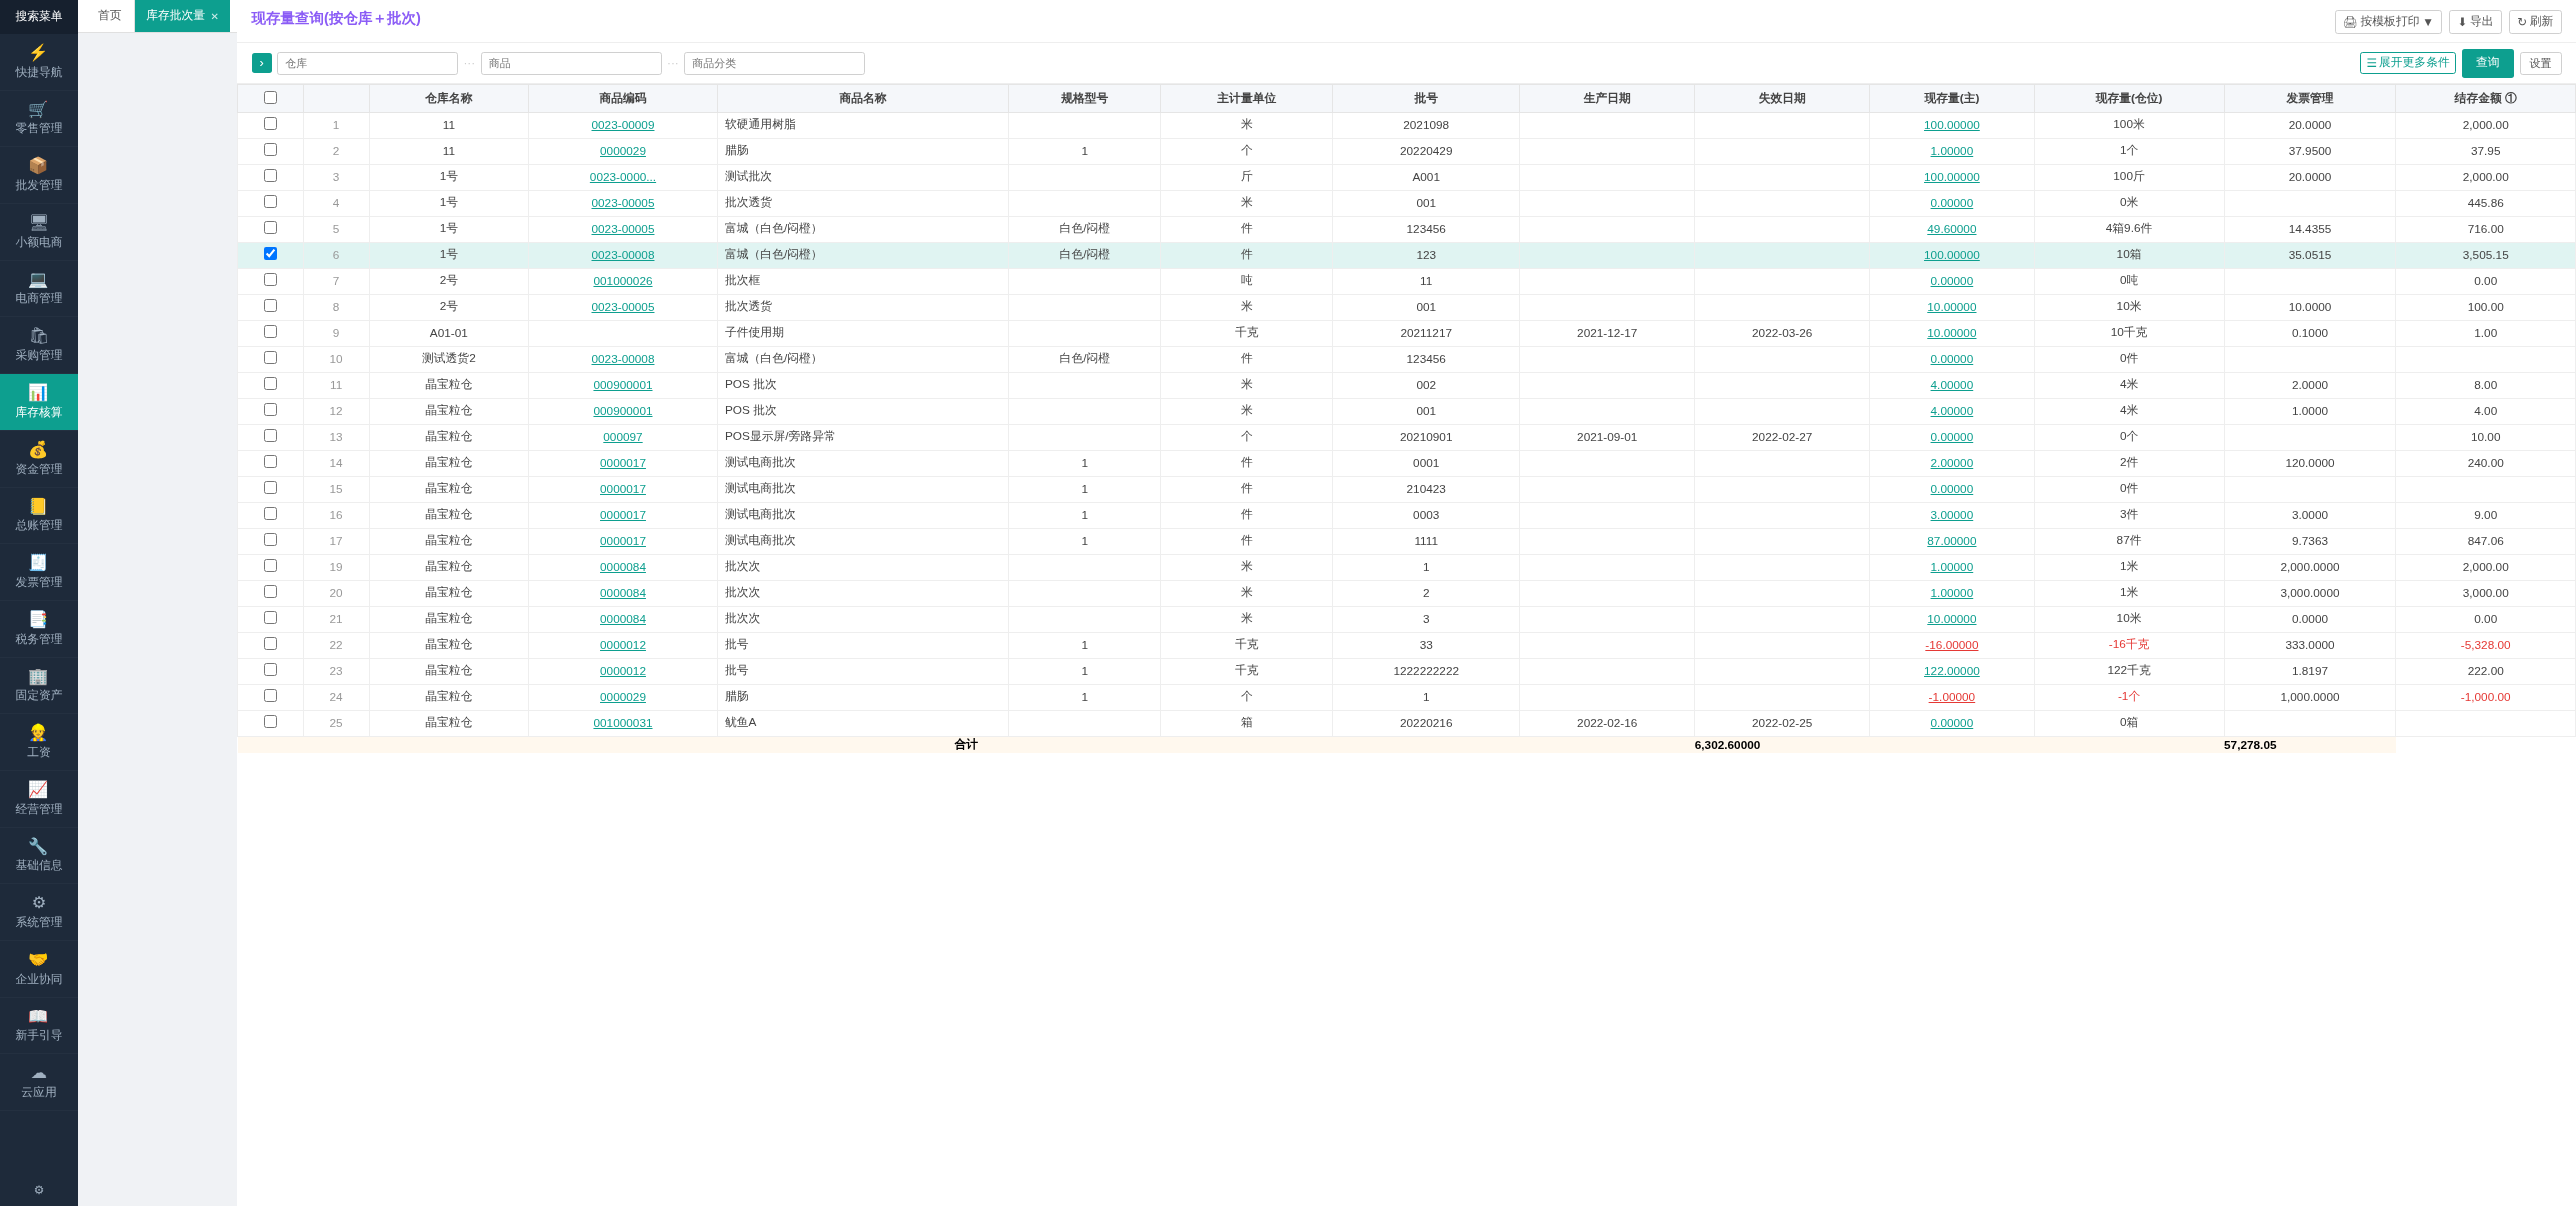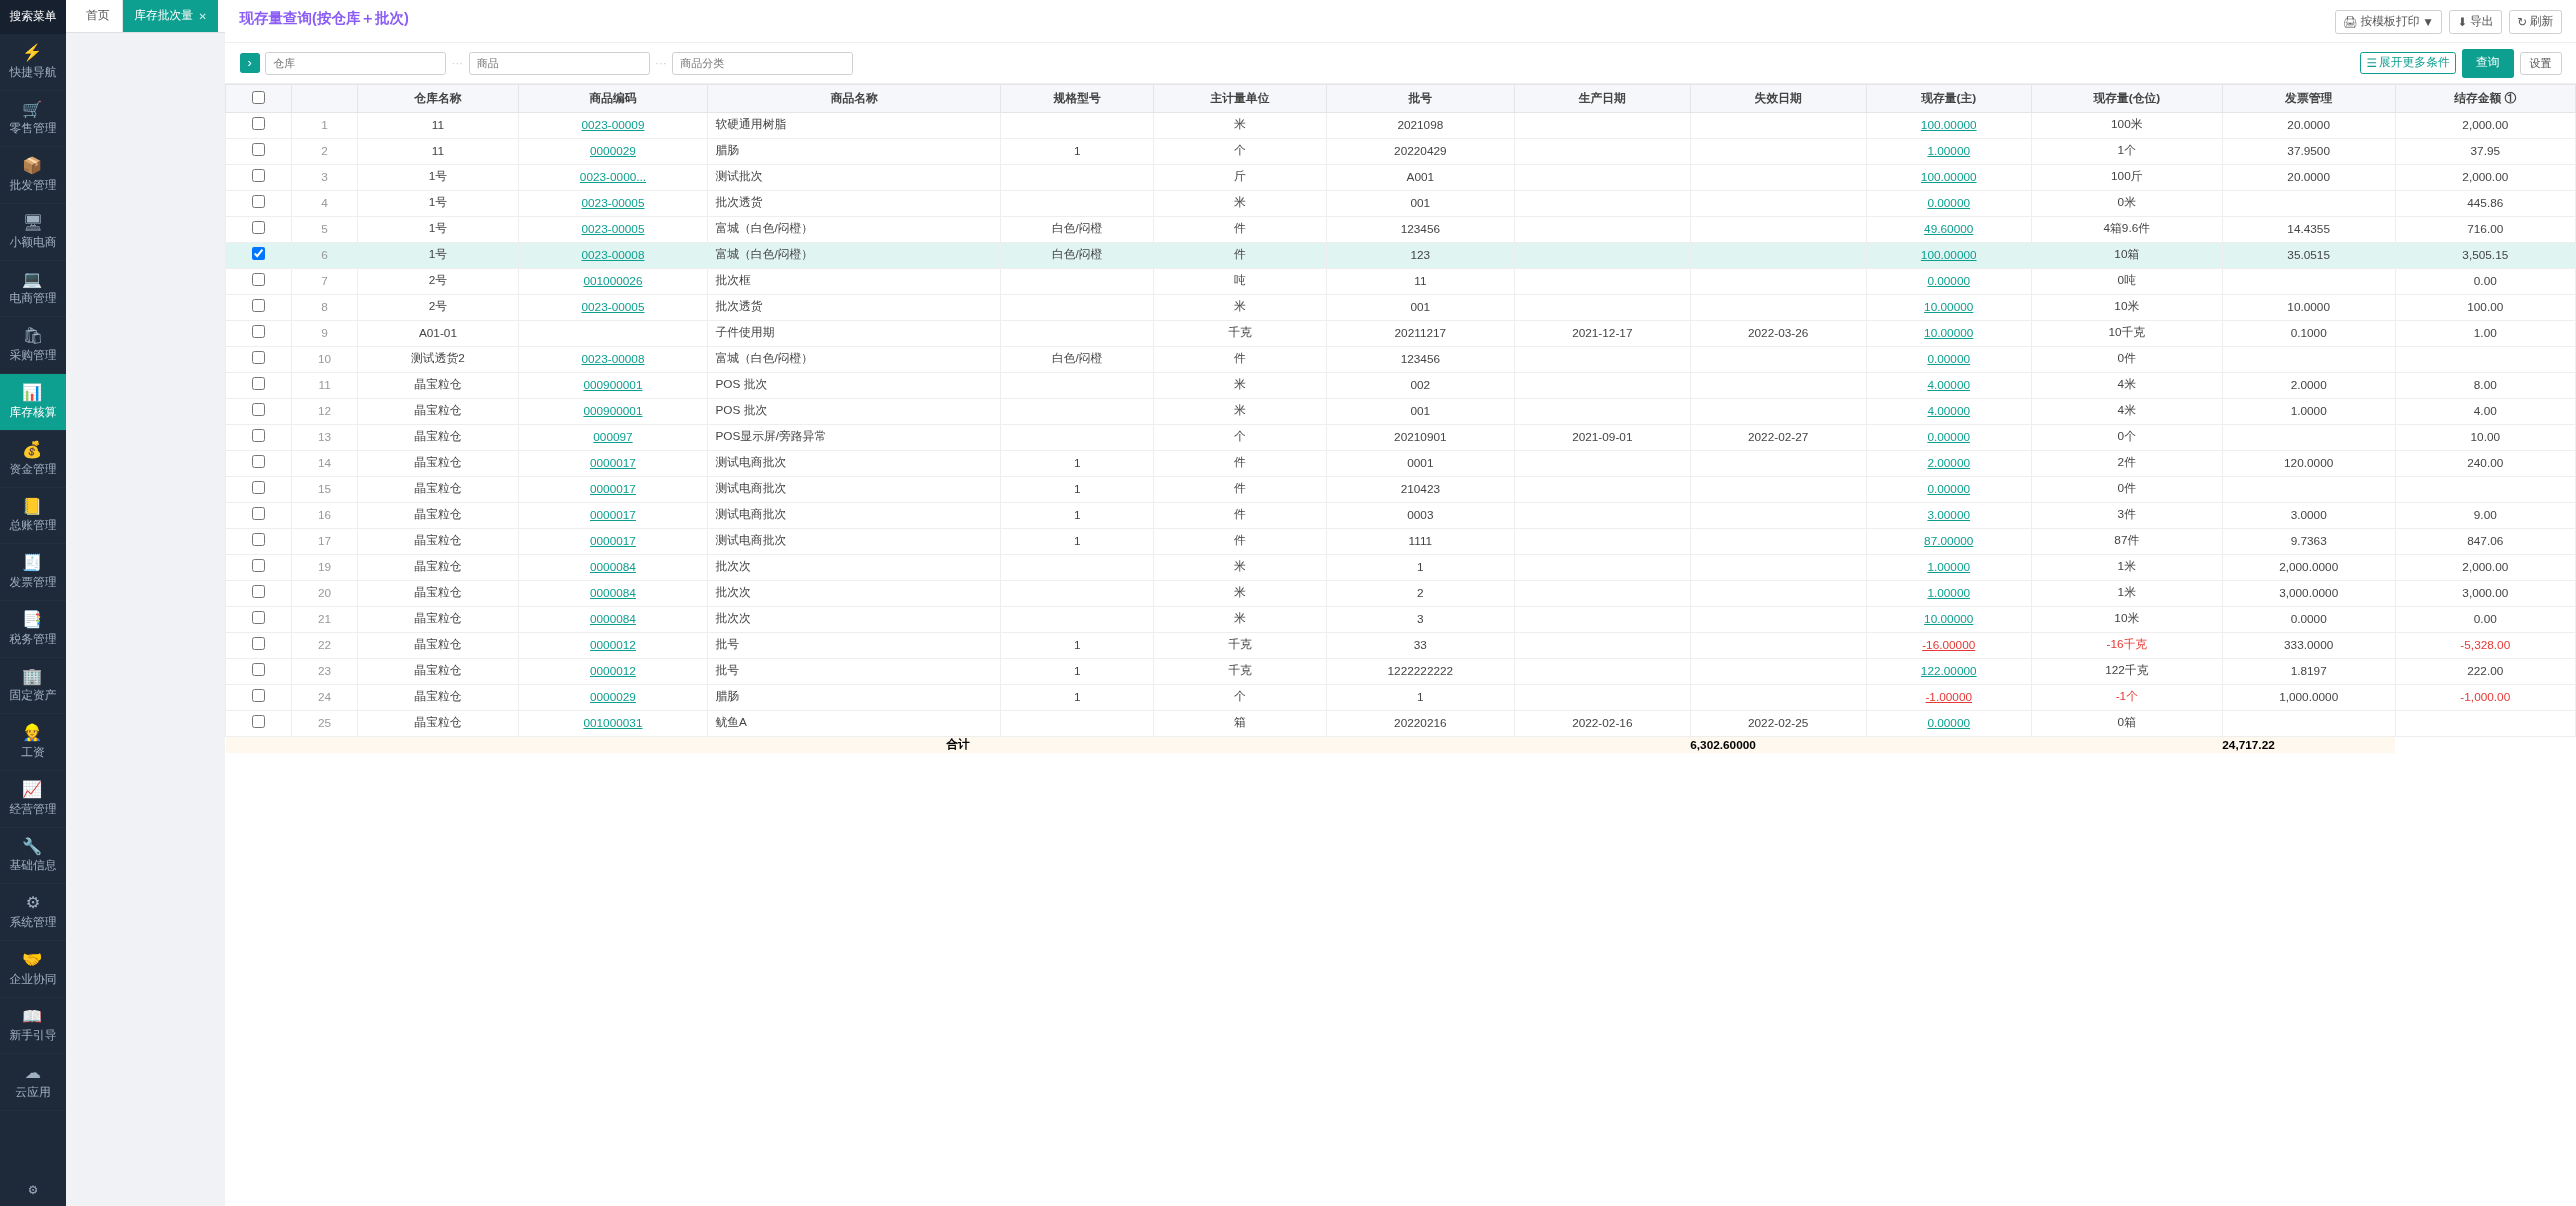--- a/index.html
+++ b/index.html
@@ -1,20 +1,20 @@
 <!DOCTYPE html>
 <html><head>
   <meta charset="utf-8">
   <style>
     * { box-sizing: border-box; margin: 0; padding: 0; font-family: 'Microsoft YaHei', Arial, sans-serif; font-size: 11.8px; }
     body { display: flex; height: 100vh; overflow: hidden; background: #f0f2f5; }
 
     
     .sidebar {
-      width: 66px;
+      width: 78px;
       background: #1e2a3a;
       color: #a0b0c0;
       display: flex;
       flex-direction: column;
       align-items: center;
       padding-top: 0;
       flex-shrink: 0;
       z-index: 10;
     }
     .sidebar-search {
@@ -804,20 +804,20 @@
               <td></td>
               <td class=""></td>
             </tr>
           </tbody>
         <tfoot>
           <tr class="table-footer">
             <td colspan="9" style="text-align:center;">合计</td>
             <td>6,302.60000</td>
             <td></td>
             <td></td>
-            <td>24,717.22</td>
+            <td>57,278.05</td>
           </tr>
         </tfoot>
       </table>
     </div>
   </div>
 </div>
 
 
 </body></html>

